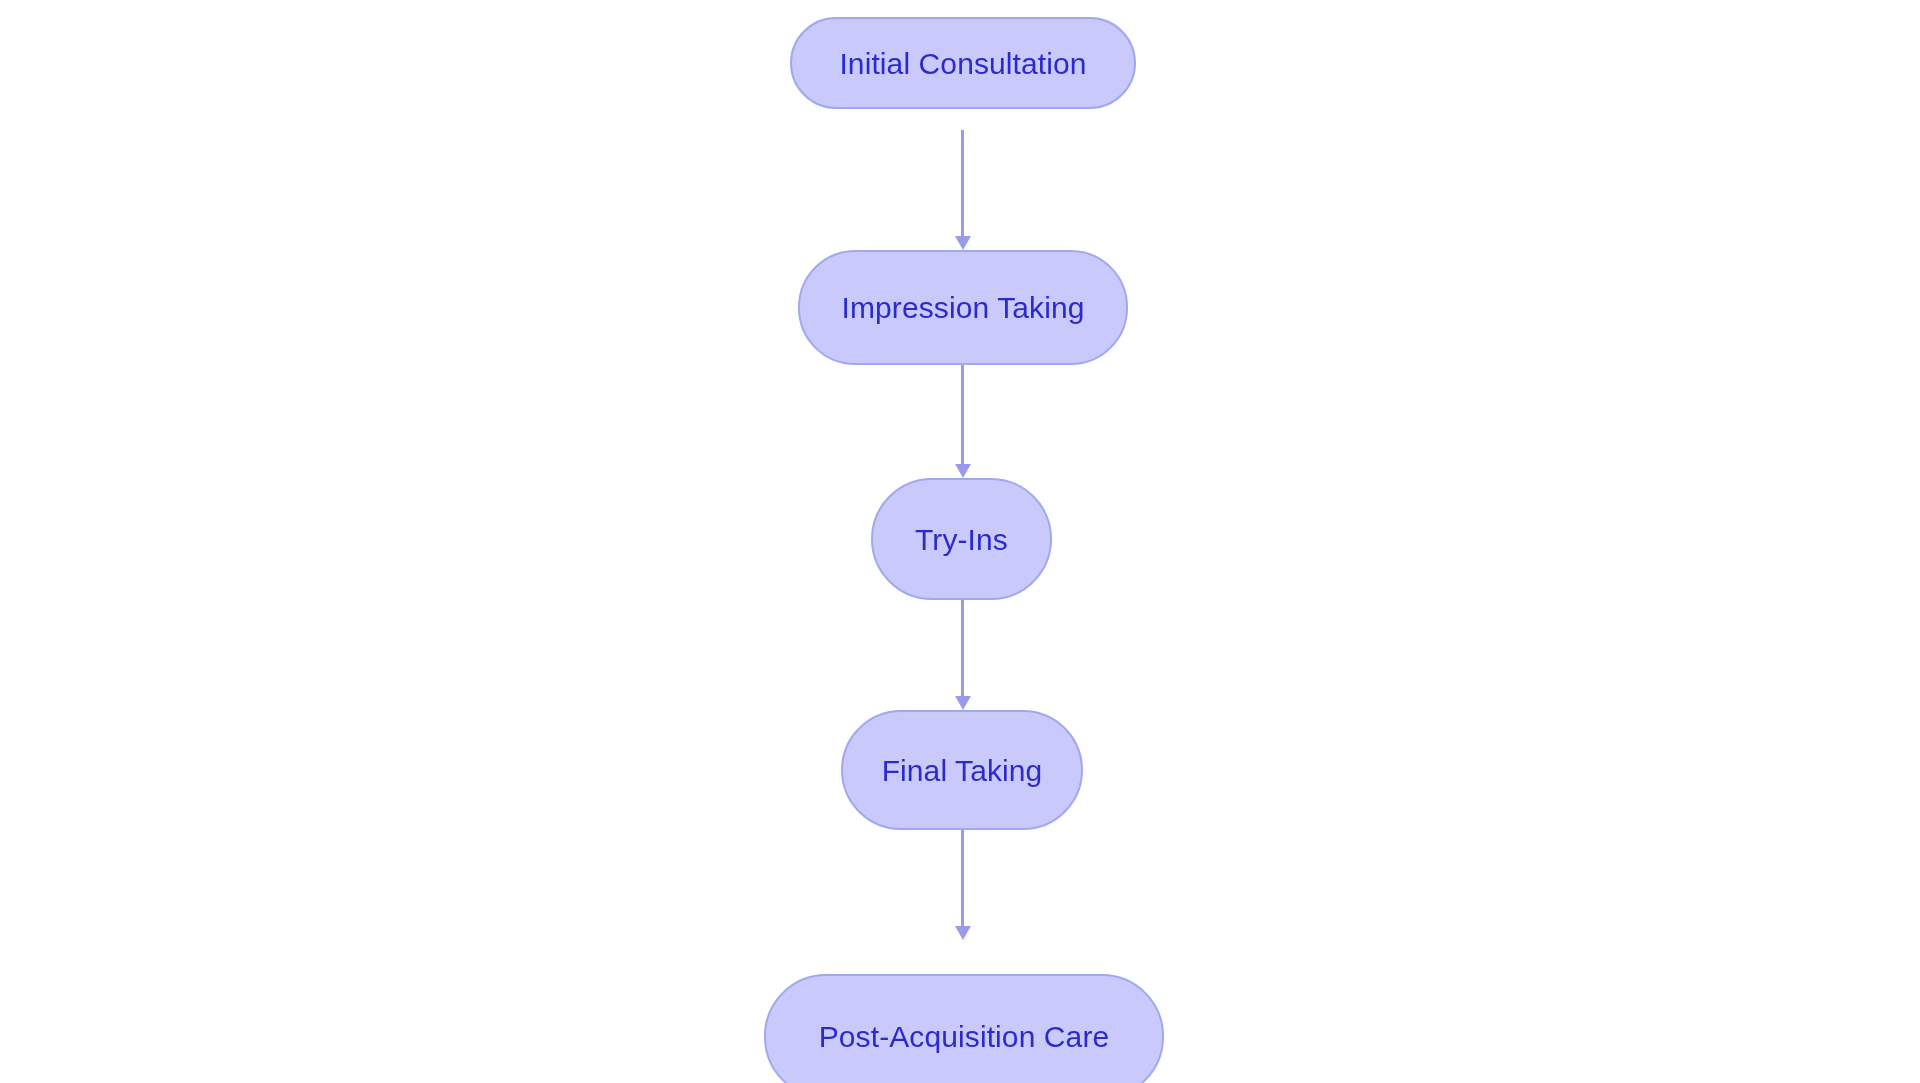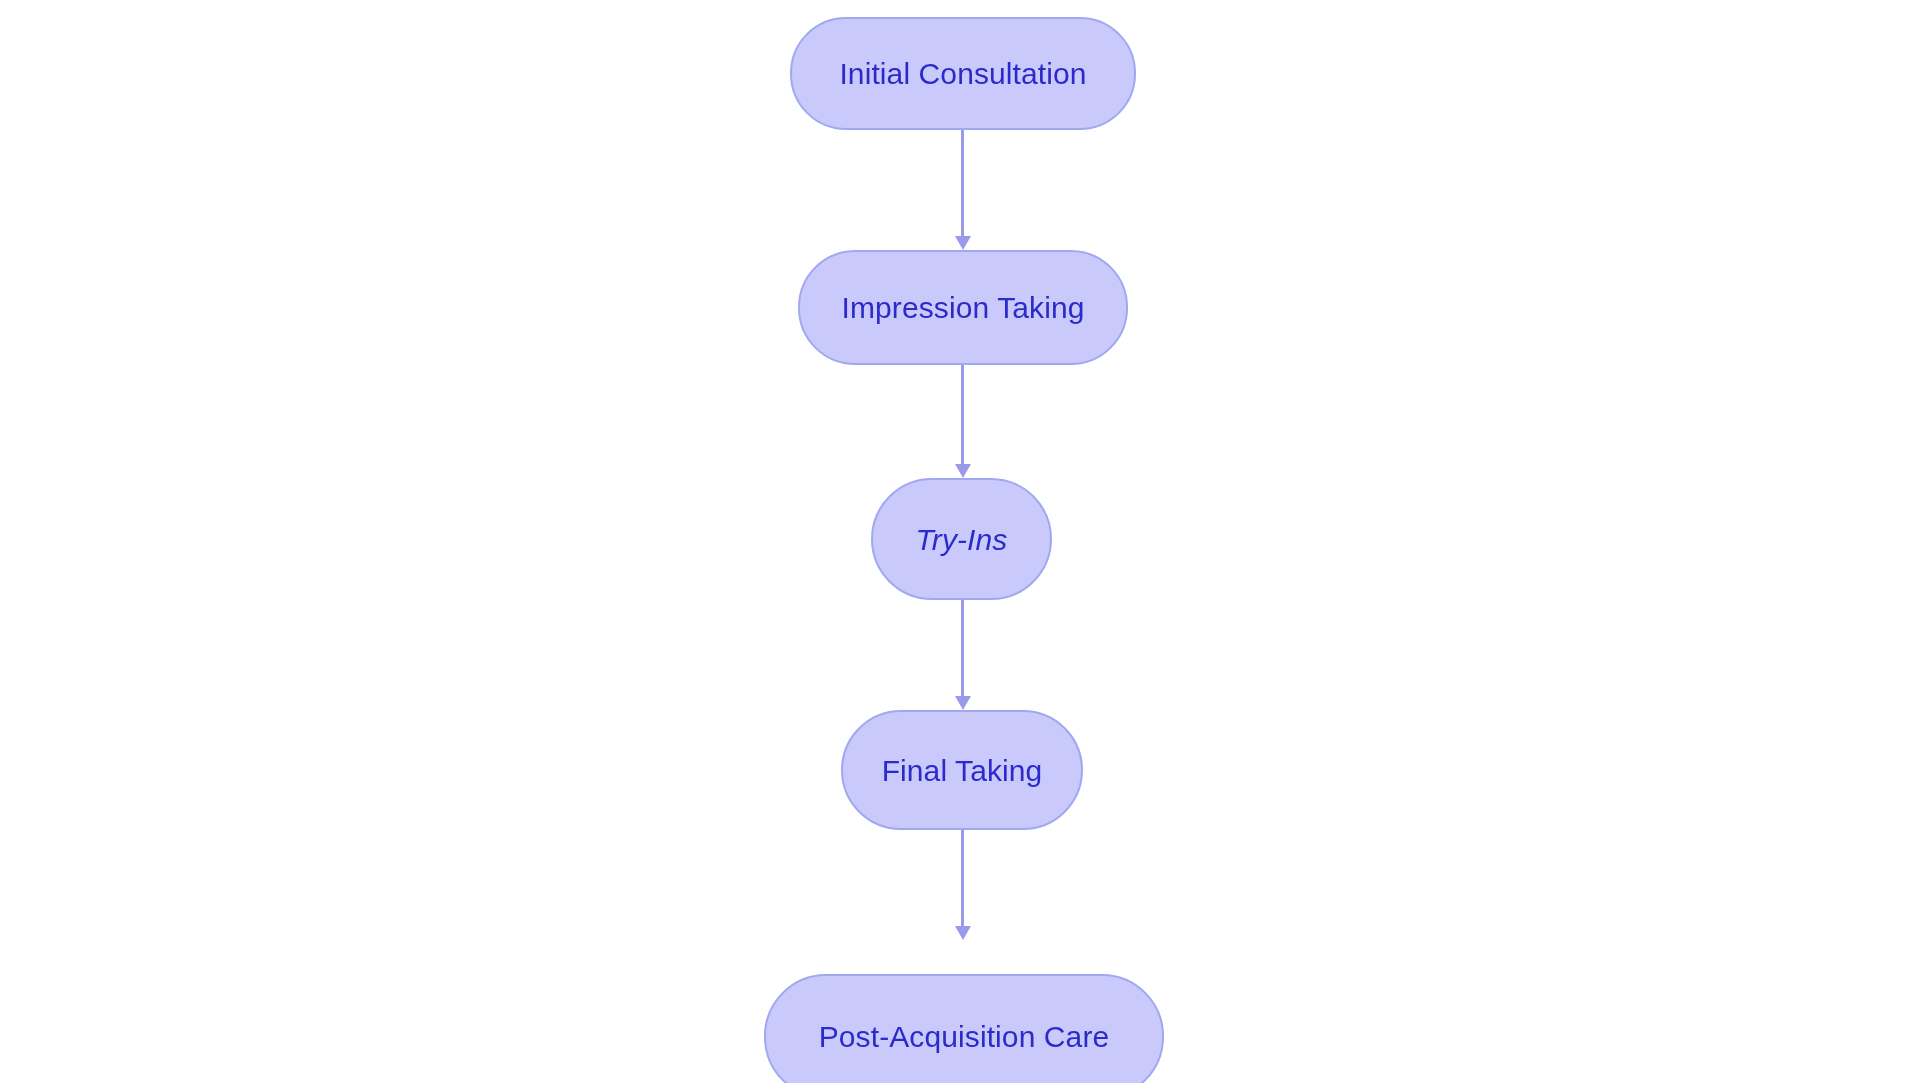--- a/index.html
+++ b/index.html
@@ -41,42 +41,41 @@
     line-height: 1.1;
     letter-spacing: 0.1px;
     white-space: nowrap;
   }
 
   
   .node-n0 {
     left: 790px;
     top: 17px;
     width: 346px;
-    height: 113px;
+    height: 92px;
     border-radius: 56px;
     align-items: center;
   }
 
   
   .node-n1 {
     left: 798px;
     top: 250px;
     width: 330px;
     height: 115px;
     border-radius: 57px;
   }
 
   
   .node-n2 {
     left: 871px;
     top: 478px;
     width: 181px;
     height: 122px;
     border-radius: 62px;
-    font-style: italic;
   }
 
   
   .node-n3 {
     left: 841px;
     top: 710px;
     width: 242px;
     height: 120px;
     border-radius: 60px;
   }

